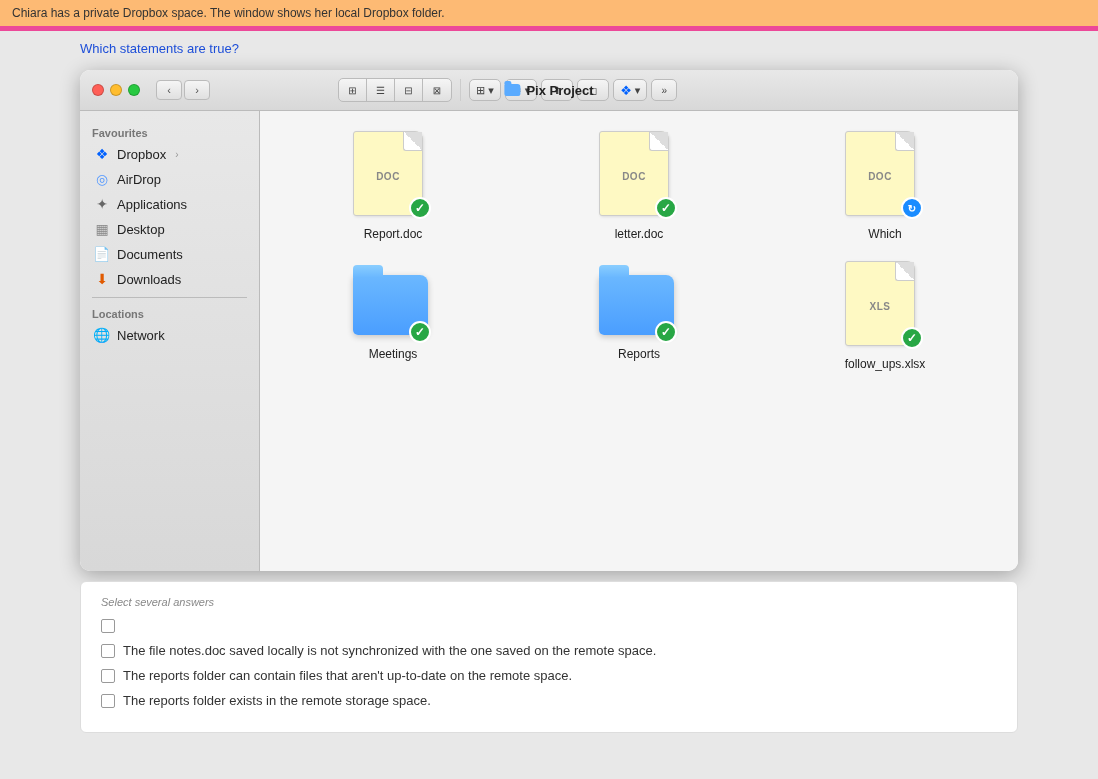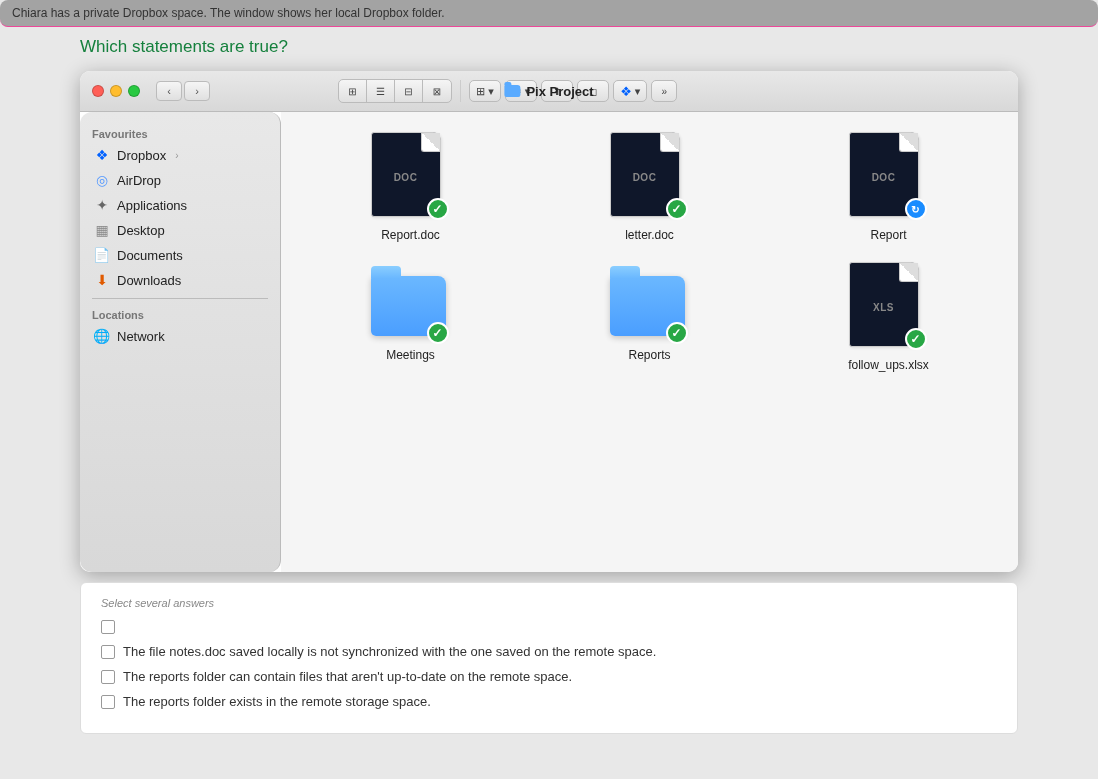--- a/index.html
+++ b/index.html
@@ -5,34 +5,33 @@
     * { box-sizing: border-box; margin: 0; padding: 0; }
     body {
       font-family: -apple-system, BlinkMacSystemFont, 'Helvetica Neue', Arial, sans-serif;
       background: #e8e8e8;
       width: 1098px;
       min-height: 779px;
       font-size: 13px;
     }
 
     .top-bar {
-      background: #a3a3a3;
+      background: #fdba74;
       padding: 6px 12px;
       font-size: 12px;
       color: #333;
-      border-bottom: 1px solid #ec4899;
+      border-bottom: 5px solid #ec4899;
       display: flex;
       gap: 20px;
-      border-radius: 8px;
     }
 
     .question-text {
       padding: 10px 80px 6px 80px;
-      font-size: 17px;
-      color: #15803d;
+      font-size: 13px;
+      color: #1d4ed8;
     }
 
     .finder-window {
       margin: 8px 80px 0 80px;
       background: #fff;
       border-radius: 10px;
       box-shadow: 0 4px 20px rgba(0,0,0,0.3);
       overflow: hidden;
     }
 
@@ -165,26 +164,25 @@
       color: #0061ff;
       font-size: 13px;
     }
 
     .finder-body {
       display: flex;
       height: 460px;
     }
 
     .sidebar {
-      width: 201px;
+      width: 180px;
       background: linear-gradient(to bottom, #e8e8e8, #d8d8d8);
       border-right: 1px solid #bbb;
       padding: 12px 0;
       flex-shrink: 0;
-      border-radius: 12px;
     }
 
     .sidebar-section-title {
       font-size: 11px;
       font-weight: 700;
       color: #777;
       padding: 4px 12px 2px 12px;
       text-transform: none;
       letter-spacing: 0;
     }
@@ -243,21 +241,21 @@
     .file-icon-wrapper {
       position: relative;
       width: 80px;
       height: 90px;
     }
 
     
     .doc-icon {
       width: 70px;
       height: 85px;
-      background: #0f172a;
+      background: #fef9c3;
       border: 1px solid #ccc;
       border-radius: 3px 8px 3px 3px;
       position: relative;
       box-shadow: 1px 1px 3px rgba(0,0,0,0.1);
     }
     .doc-icon::before {
       content: '';
       position: absolute;
       top: 0;
       right: 0;
@@ -298,21 +296,21 @@
       width: 30px;
       height: 12px;
       background: linear-gradient(to bottom, #8aceff, #6bb8ff);
       border-radius: 4px 4px 0 0;
     }
 
     
     .xls-icon {
       width: 70px;
       height: 85px;
-      background: #0f172a;
+      background: #fef9c3;
       border: 1px solid #ccc;
       border-radius: 3px 8px 3px 3px;
       position: relative;
       box-shadow: 1px 1px 3px rgba(0,0,0,0.1);
     }
     .xls-icon::before {
       content: '';
       position: absolute;
       top: 0;
       right: 0;
@@ -527,21 +525,21 @@
         <span class="file-label">letter.doc</span>
       </div>
 
       <div class="file-item">
         <div class="file-icon-wrapper">
           <div class="doc-icon">
             <span class="doc-label">DOC</span>
           </div>
           <div class="badge badge-blue" style="font-size:10px;">↻</div>
         </div>
-        <span class="file-label">Report</span>
+        <span class="file-label">Which</span>
       </div>
 
       <div class="file-item">
         <div class="file-icon-wrapper" style="height:80px;">
           <div class="folder-icon-large"></div>
           <div class="badge badge-green" style="bottom:-2px; right:2px;">✓</div>
         </div>
         <span class="file-label">Meetings</span>
       </div>
 

